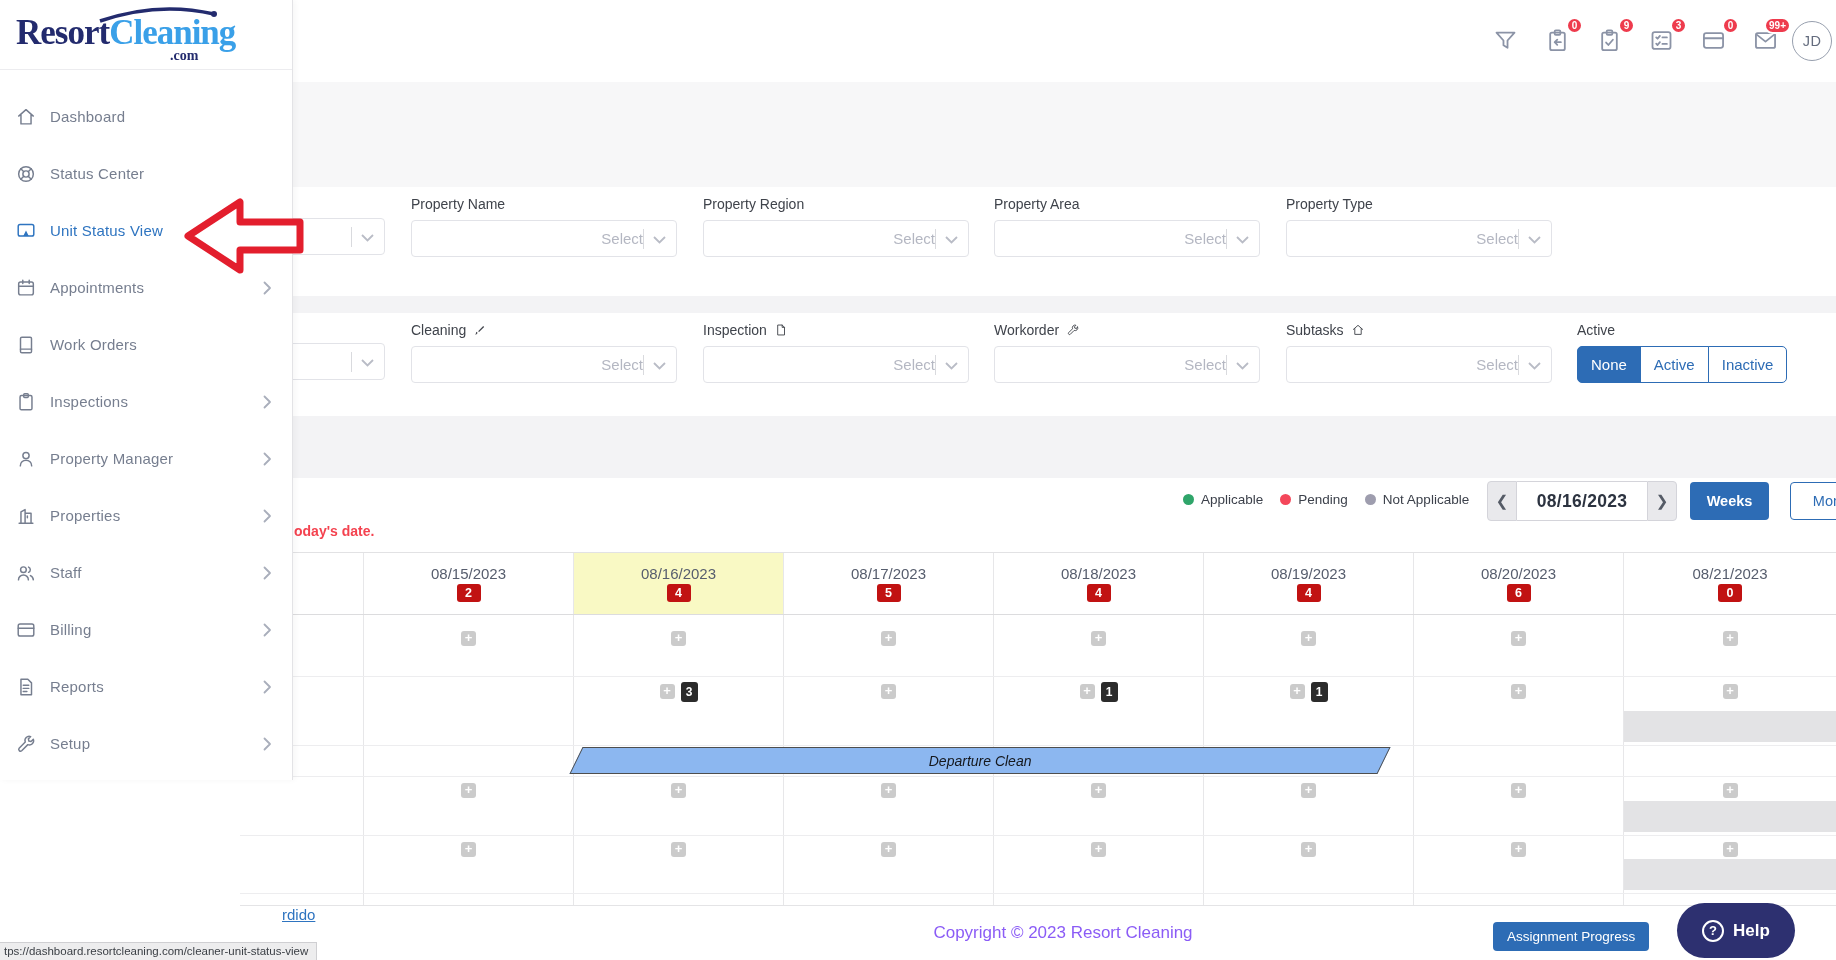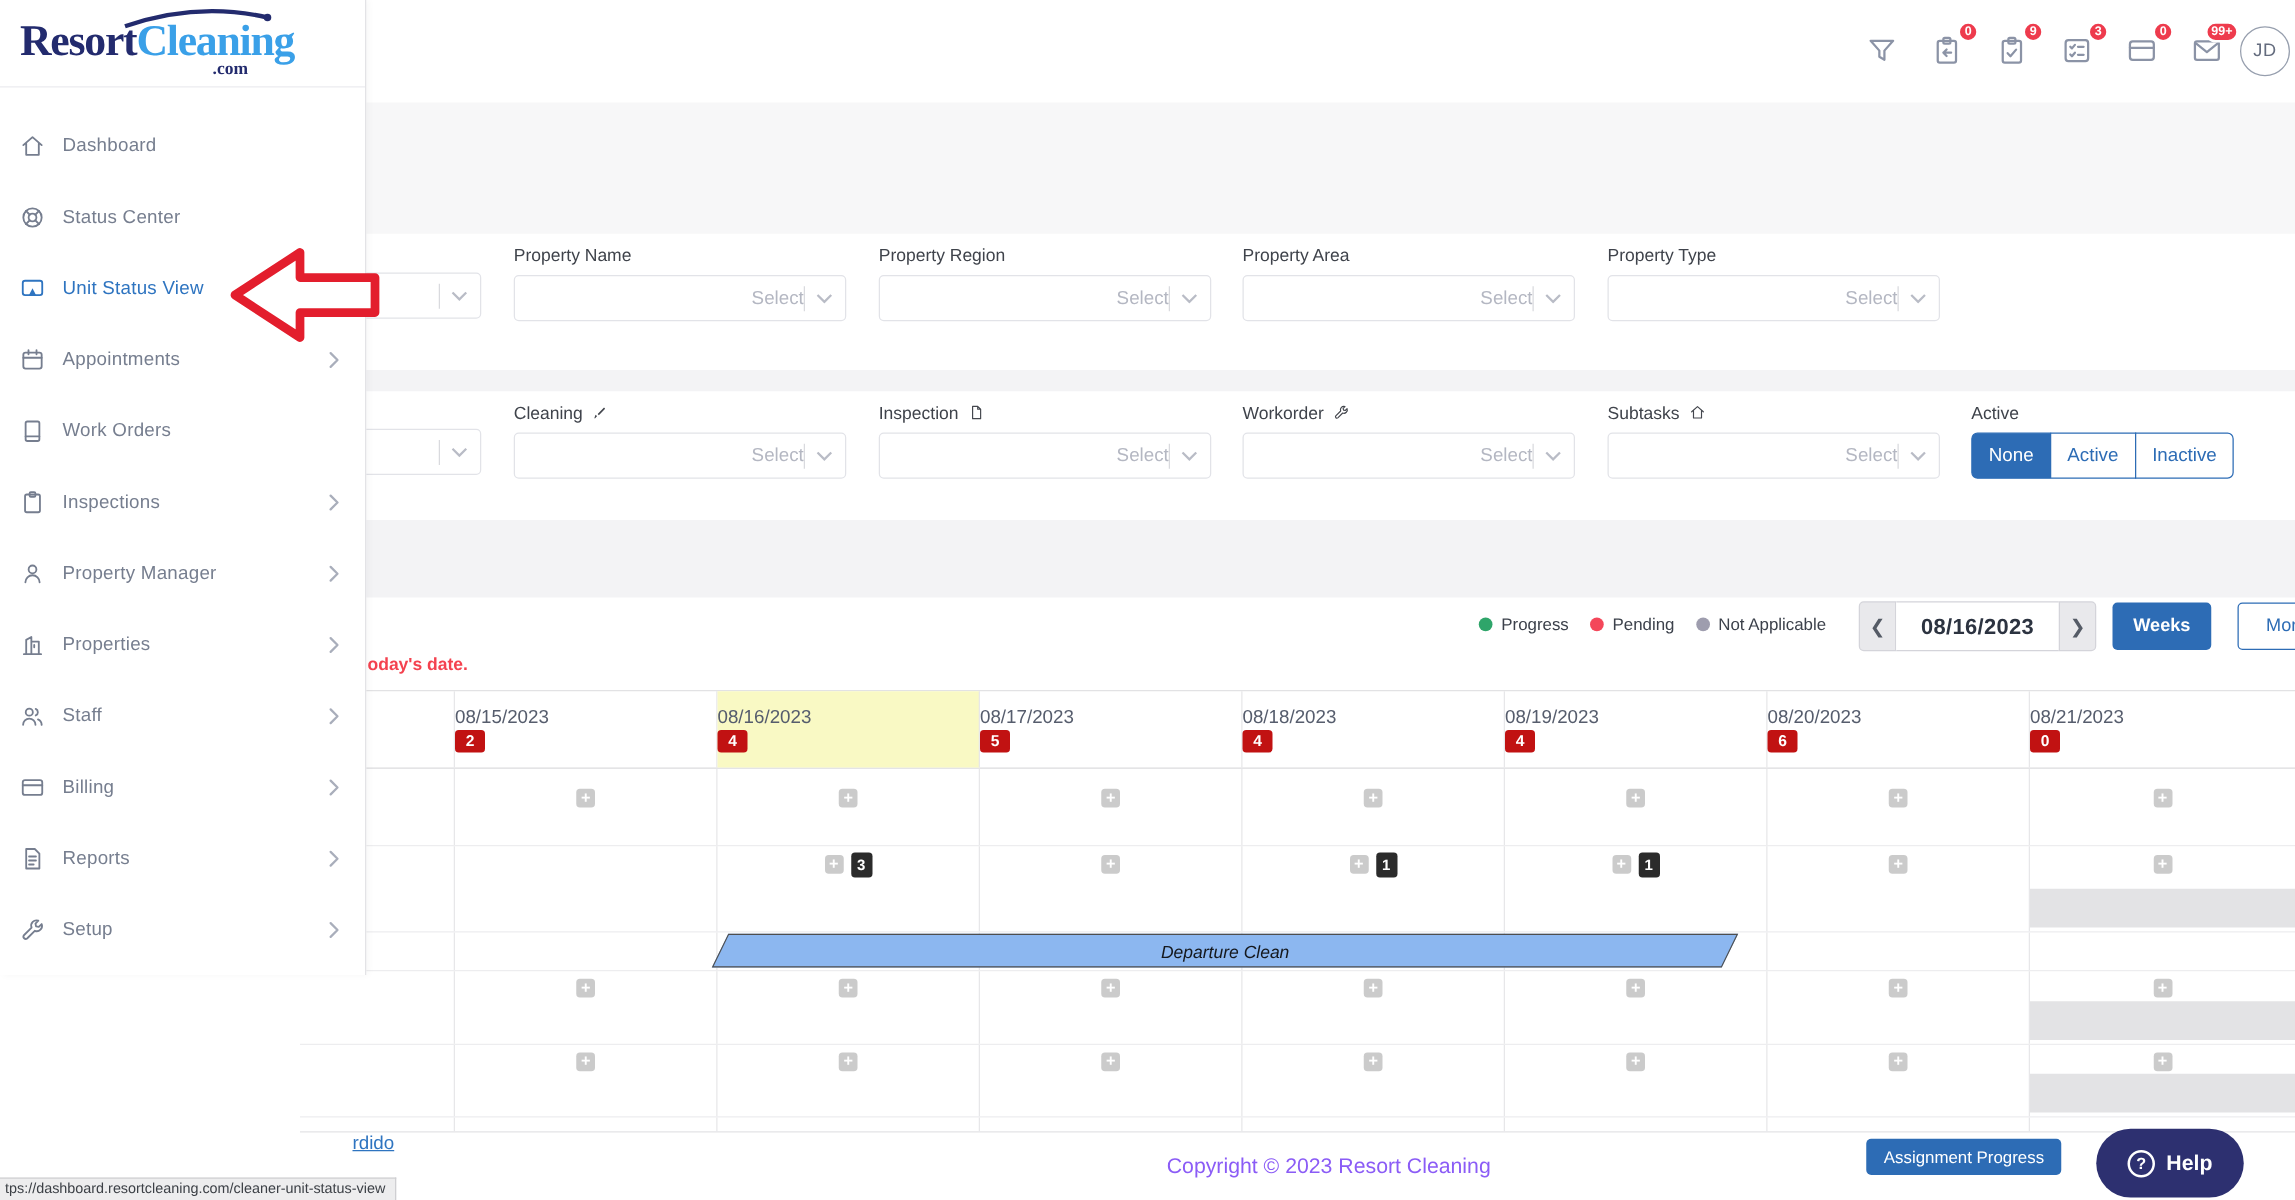--- a/index.html
+++ b/index.html
@@ -79,21 +79,21 @@
                color:#fff; border-radius:4px; display:flex; align-items:center; justify-content:center;
                font-size:14.5px; font-weight:600; cursor:pointer; }
   .month-btn { position:absolute; left:1790px; top:482px; width:86px; height:38px; background:#fff;
                color:#2d6cb5; border:1px solid #2d6cb5; border-radius:4px; display:flex; align-items:center;
                justify-content:center; font-size:14.5px; cursor:pointer; }
   .today-notice { position:absolute; left:294px; top:523px; font-size:14px; font-weight:bold; color:#f4424f; }
 
   
   .cal-table { position:absolute; left:240px; top:552px; width:1596px; border-top:1px solid #e2e2e4; background:#fff; }
   .cal-head { display:flex; height:62px; border-bottom:1px solid #dcdcde; }
-  .head-cell { display:flex; flex-direction:column; align-items:flex-start; justify-content:center; gap:2px;
+  .head-cell { display:flex; flex-direction:column; align-items:center; justify-content:center; gap:2px;
                border-right:1px solid #e7e7e9; }
   .head-cell.last { border-right:none; }
   .head-cell.today { background:#f9f9c4; }
   .head-date { font-size:15px; color:#565d6d; font-weight:500; }
   .count-badge { min-width:24px; height:18px; background:#c11212; color:#fff; font-weight:bold;
                  font-size:12.5px; border-radius:3px; display:inline-flex; align-items:center;
                  justify-content:center; padding:0 5px; }
   .cal-row { display:flex; border-bottom:1px solid #ededef; position:relative; }
   .cell { border-right:1px solid #e7e7e9; display:flex; justify-content:center; align-items:flex-start; position:relative; }
   .cell.last { border-right:none; }
@@ -105,21 +105,21 @@
   .skeleton { position:absolute; left:0; right:0; bottom:3px; height:31px; background:#e3e3e5; }
   .event-bar { position:absolute; left:336px; top:194px; width:808px; height:27px; background:#8cb7f0;
                border:1px solid #4e4e4e; transform:skewX(-26deg); display:flex; align-items:center;
                justify-content:center; z-index:3; cursor:pointer; }
   .event-bar span { transform:skewX(26deg); font-style:italic; font-size:14px; color:#15181d; }
 
   
   .footer { position:absolute; left:240px; right:0; top:905px; height:55px; background:#fff;
             border-top:1px solid #e4e4e6; z-index:4; }
   .copyright { position:absolute; left:50px; right:0; top:17px; text-align:center; font-size:17px; color:#8b5cf6; }
-  .assign-btn { position:absolute; left:1253px; top:5px; height:29px; padding:0 14px; background:#2d6cb5;
+  .assign-btn { position:absolute; left:1253px; top:16px; height:29px; padding:0 14px; background:#2d6cb5;
                 color:#fff; border-radius:4px; display:flex; align-items:center; font-size:13.5px; cursor:pointer; }
   .help-btn { position:absolute; left:1437px; top:-3px; width:118px; height:55px; background:#2d3070;
               border-radius:28px; color:#fff; display:flex; align-items:center; justify-content:center;
               gap:9px; font-size:17px; font-weight:bold; cursor:pointer; }
   .help-q { width:22px; height:22px; border:2px solid #fff; border-radius:50%; display:flex; align-items:center;
             justify-content:center; font-size:13px; font-weight:bold; }
 
   .unit-link { position:absolute; left:282px; top:906px; z-index:6; color:#2e74c0; font-size:15px;
                text-decoration:underline; cursor:pointer; }
   .status-url { position:absolute; left:0; bottom:0; z-index:40; background:#ededee; border:1px solid #cfcfd2;
@@ -307,21 +307,21 @@
   <div class="toggle" id="active-toggle">
       <div class="tbtn sel">None</div>
       <div class="tbtn">Active</div>
       <div class="tbtn">Inactive</div>
     </div>
 </div>
 
 <div class="legend" id="legend">
     <div class="litem">
       <span class="ldot" style="background: rgb(47, 165, 106);"></span>
-      <span>Progress</span>
+      <span>Applicable</span>
     </div>
     <div class="litem">
       <span class="ldot" style="background: rgb(244, 71, 90);"></span>
       <span>Pending</span>
     </div>
     <div class="litem">
       <span class="ldot" style="background: rgb(158, 157, 174);"></span>
       <span>Not Applicable</span>
     </div>
   </div>

